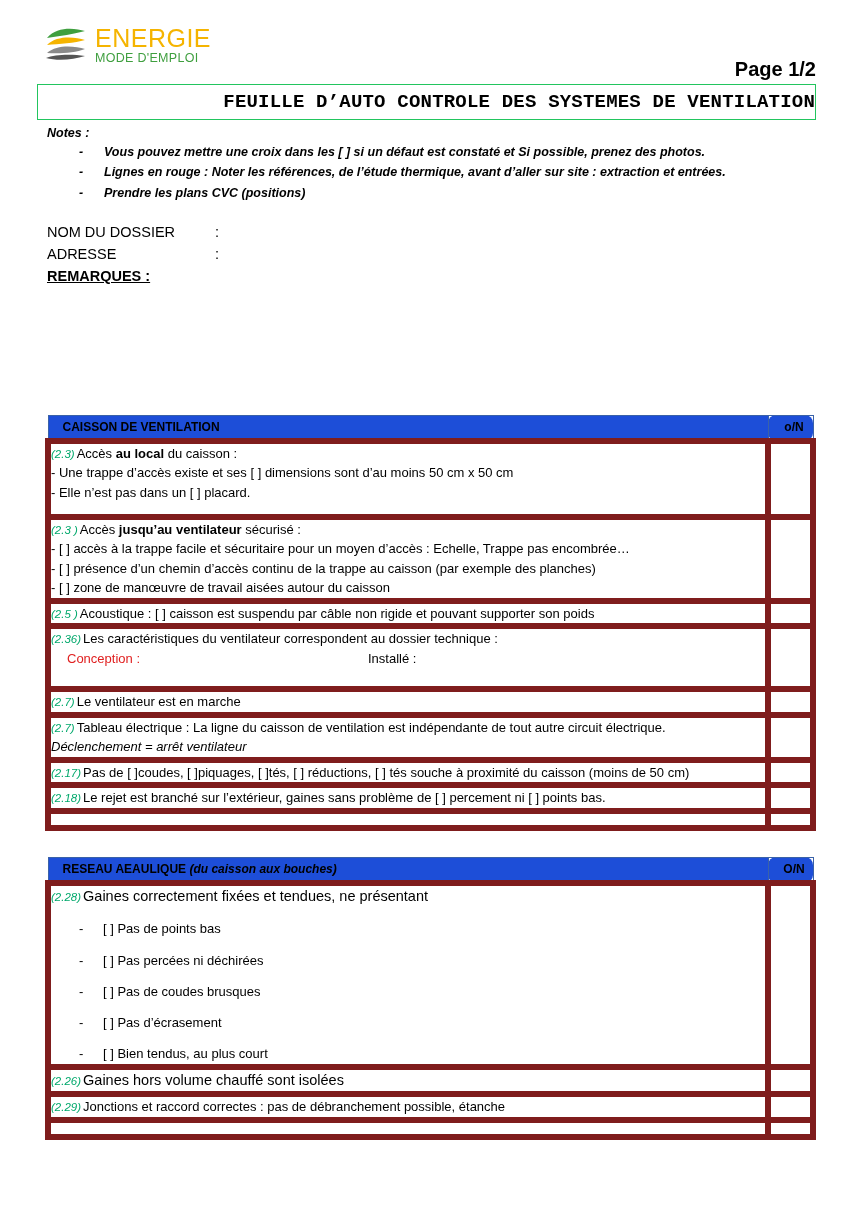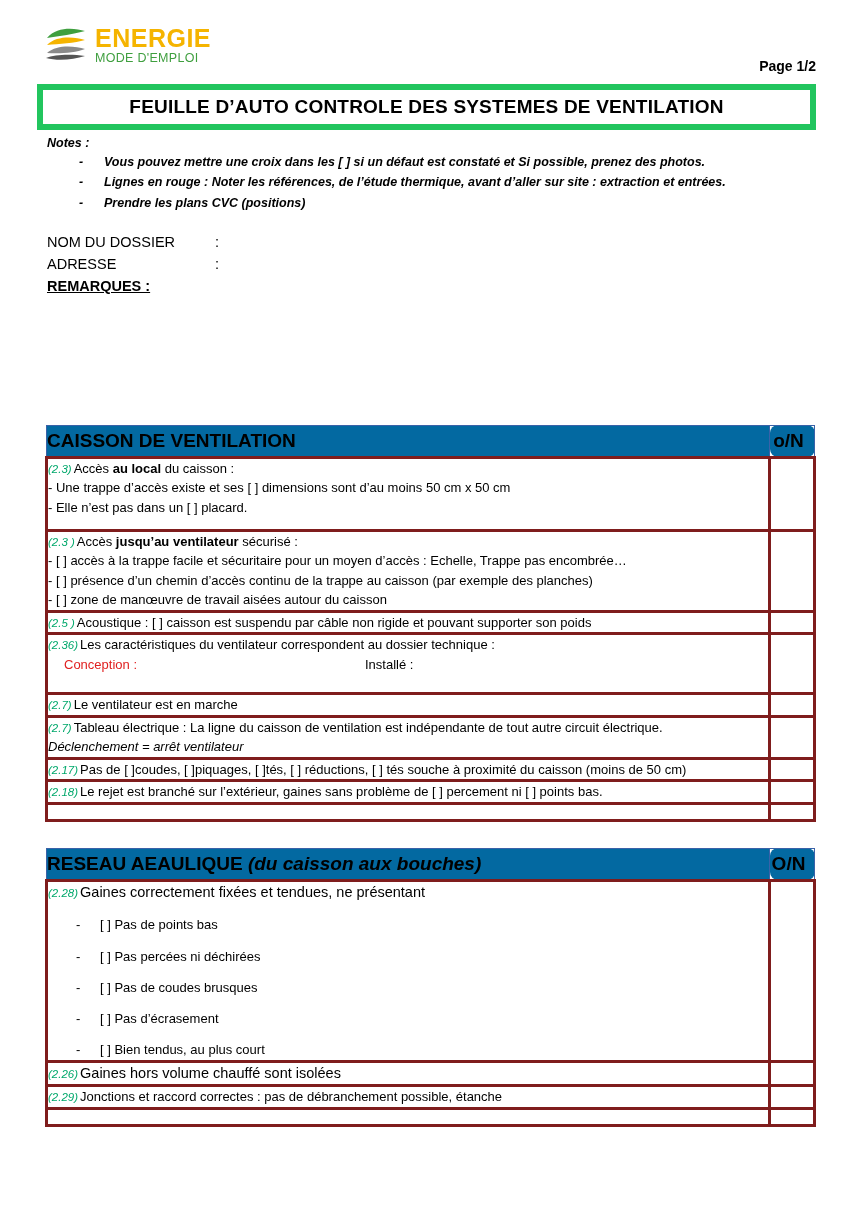--- a/index.html
+++ b/index.html
@@ -39,47 +39,48 @@
     height: 34px;
     position: relative;
     margin-right: 8px;
   }
   .logo-mark svg { display: block; }
   .logo-text {
     line-height: 1.0;
   }
   .logo-title {
     font-size: 25px;
-    font-weight: bold;
+    font-weight: normal;
     color: #f5b400;
     letter-spacing: 0.5px;
     font-family: "Liberation Sans", sans-serif;
   }
   .logo-sub {
     font-size: 12.5px;
     font-weight: normal;
     color: #3f9f3f;
     letter-spacing: 0.3px;
     margin-top: 1px;
   }
   .page-num {
     position: absolute;
     right: 31px;
     top: 58px;
-    font-size: 14px;
+    font-size: 20px;
     font-weight: bold;
   }
   
   .title-box {
     margin: 6px 31px 0 37px;
-    border: 6px solid #22c55e;
+    border: 1px solid #22c55e;
     height: 34px;
     display: flex;
     align-items: center;
-    justify-content: center;
+    justify-content: flex-end;
+    font-family: Liberation Mono, monospace;
   }
   .title-box .t {
     font-size: 19px;
     font-weight: bold;
     letter-spacing: 0.2px;
   }
   
   .notes {
     margin: 6px 16px 0 47px;
   }
@@ -124,30 +125,30 @@
     margin-top: 2px;
   }
   
   .tbl {
     margin: 0 31px 0 45px;
     border-collapse: collapse;
     width: 771px;
     table-layout: fixed;
   }
   .tbl td, .tbl th {
-    border: 3px solid #7f1d1d;
+    border: 6px solid #7f1d1d;
     padding: 0;
     vertical-align: top;
   }
   .tbl .hdr td {
-    background: #0369a1;
+    background: #1d4ed8;
     border: 1px solid #3a62a8;
     font-weight: bold;
-    font-size: 19px;
-    padding: 4px 7px 4px 0;
+    font-size: 12px;
+    padding: 4px 7px 4px 14px;
     vertical-align: middle;
   }
   .tbl .hdr td.on {
     text-align: center;
     font-weight: bold;
     border-radius: 8px;
   }
   .cell {
     padding: 3px 6px 4px 6px;
     font-size: 13px;

